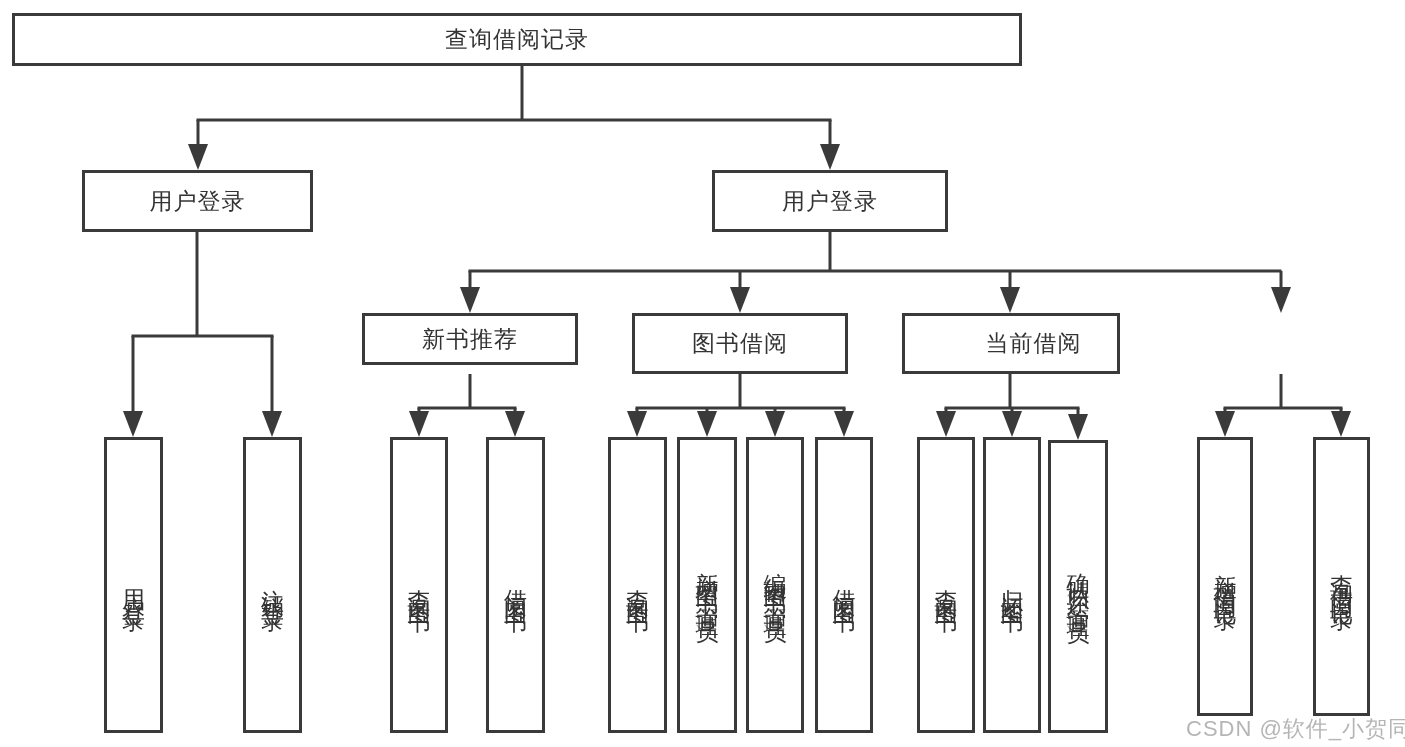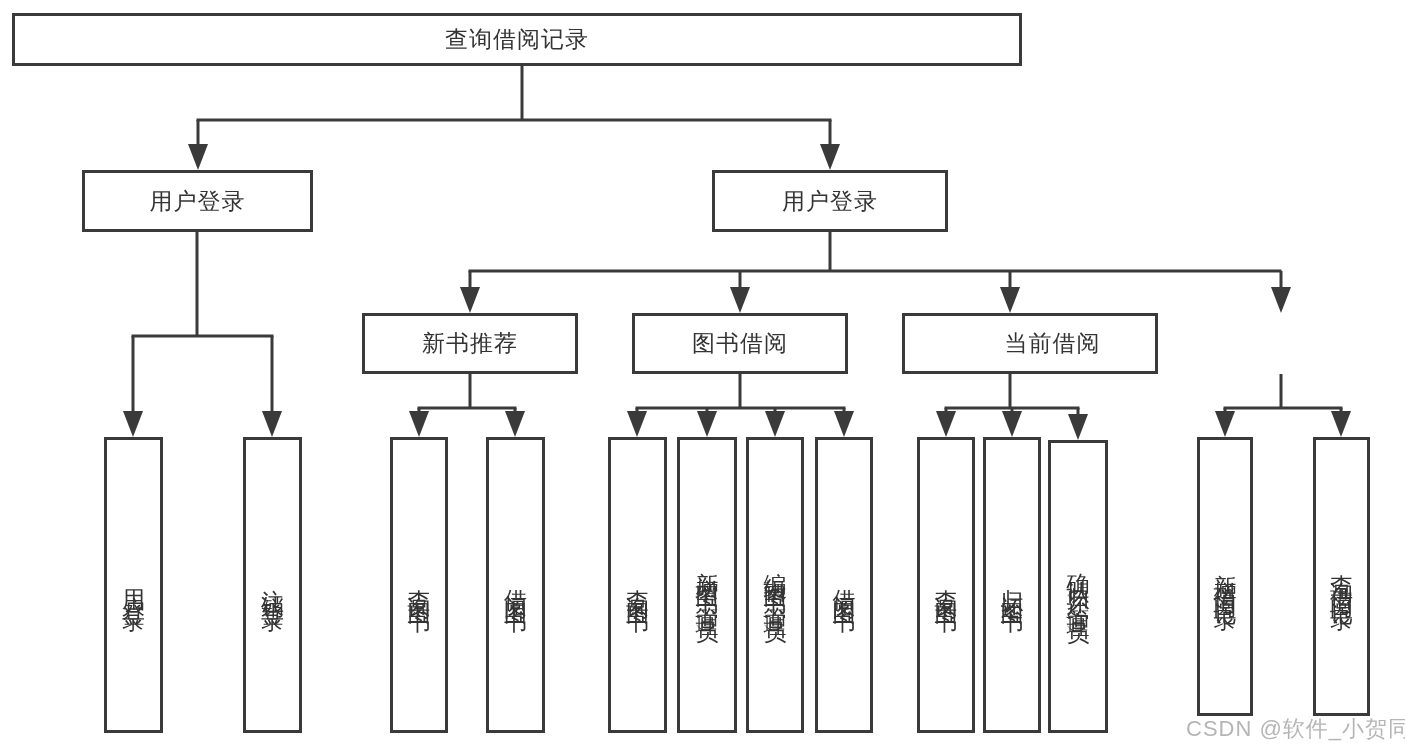--- a/index.html
+++ b/index.html
@@ -122,27 +122,27 @@
     <span>查询借阅记录</span>
   </div>
 
   <div class="node" style="left:82px; top:170px; width:231px; height:62px;">
     <span>用户登录</span>
   </div>
   <div class="node" style="left:712px; top:170px; width:236px; height:62px;">
     <span>用户登录</span>
   </div>
 
-  <div class="node" style="left:362px; top:313px; width:216px; height:61px;">
+  <div class="node" style="left:362px; top:313px; width:216px; height:52px;">
     <span>新书推荐</span>
   </div>
   <div class="node" style="left:632px; top:313px; width:216px; height:61px;">
     <span>图书借阅</span>
   </div>
-  <div class="node" style="left:902px; top:313px; width:256px; height:61px;padding-left:45px;">
+  <div class="node" style="left:902px; top:313px; width:218px; height:61px;padding-left:45px;">
     <span>当前借阅</span>
   </div>
 
   <div class="node leaf" style="left:104px; top:437px; width:59px; height:296px;">
     <span class="vlabel">用户登录</span>
   </div>
   <div class="node leaf" style="left:243px; top:437px; width:59px; height:296px;">
     <span class="vlabel">注销登录</span>
   </div>
 

